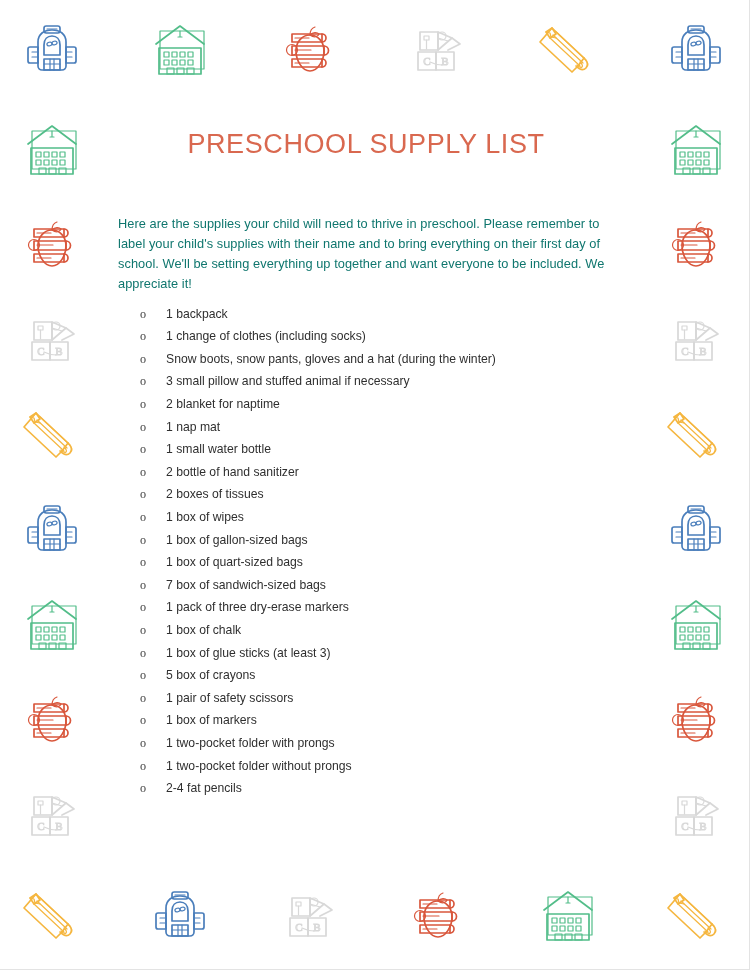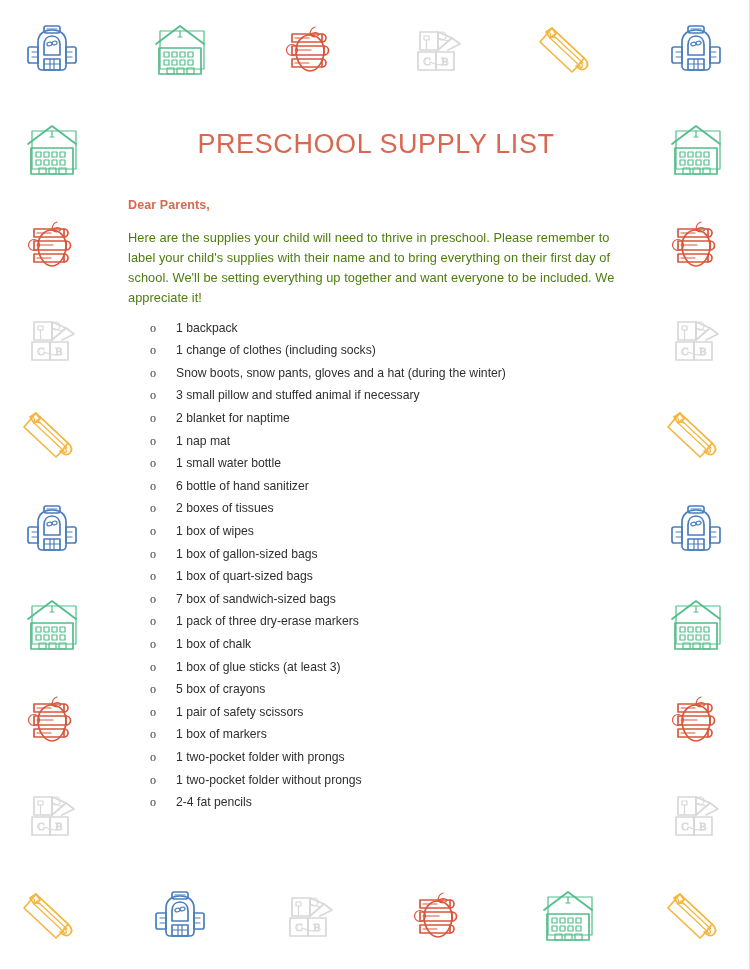--- a/index.html
+++ b/index.html
@@ -30,21 +30,21 @@
     position: absolute;
     width: 64px;
     height: 64px;
     pointer-events: none;
   }
   .deco svg { display: block; width: 100%; height: 100%; }
 
   
   #content {
     position: absolute;
-    left: 128px;
+    left: 118px;
     top: 128px;
     width: 496px;
   }
 
   #doc-title {
     margin: 0;
     padding: 0;
     color: #d9684f;
     font-size: 27px;
     font-weight: 400;
@@ -56,21 +56,21 @@
   #greeting {
     margin: 0;
     color: #d9684f;
     font-size: 12.5px;
     font-weight: 700;
     letter-spacing: 0.1px;
   }
 
   #intro {
     margin: 0;
-    color: #4d7c0f;
+    color: #0f766e;
     font-size: 12.8px;
     line-height: 1.55;
     letter-spacing: 0.05px;
   }
 
   #supply-list {
     list-style: none;
     margin: 0;
     padding: 0;
   }
@@ -542,21 +542,20 @@
         </svg>
       </div>
     </div>
 
   <div id="content">
 
     <h1 id="doc-title">PRESCHOOL SUPPLY LIST</h1>
 
     <div style="height:38px"></div>
 
-    <p id="greeting">Dear Parents,</p>
 
     <div style="height:16px"></div>
 
     <p id="intro">Here are the supplies your child will need to thrive in preschool. Please remember to label your child's supplies with their name and to bring everything on their first day of school. We'll be setting everything up together and want everyone to be included. We appreciate it!</p>
 
     <div style="height:14px"></div>
 
     <ul id="supply-list">
         <li class="supply-item">
           <span class="bullet">o</span>
@@ -581,21 +580,21 @@
         <li class="supply-item">
           <span class="bullet">o</span>
           <span class="item-text">1 nap mat</span>
         </li>
         <li class="supply-item">
           <span class="bullet">o</span>
           <span class="item-text">1 small water bottle</span>
         </li>
         <li class="supply-item">
           <span class="bullet">o</span>
-          <span class="item-text">6 bottle of hand sanitizer</span>
+          <span class="item-text">2 bottle of hand sanitizer</span>
         </li>
         <li class="supply-item">
           <span class="bullet">o</span>
           <span class="item-text">2 boxes of tissues</span>
         </li>
         <li class="supply-item">
           <span class="bullet">o</span>
           <span class="item-text">1 box of wipes</span>
         </li>
         <li class="supply-item">

